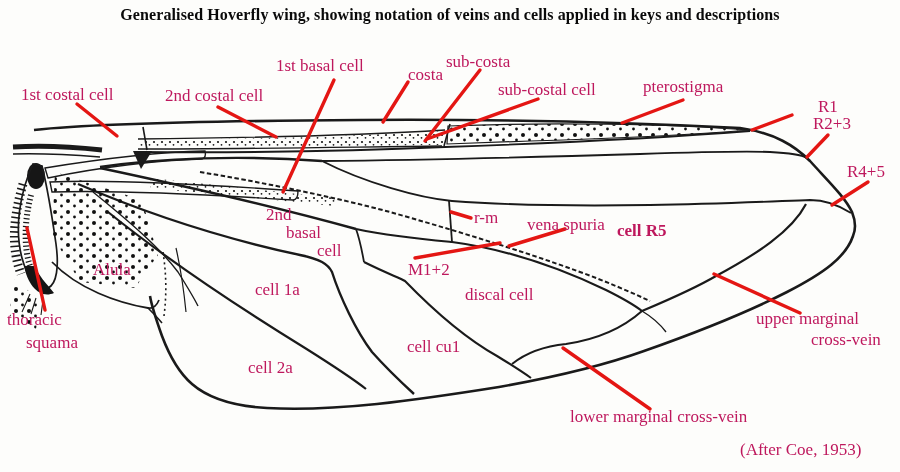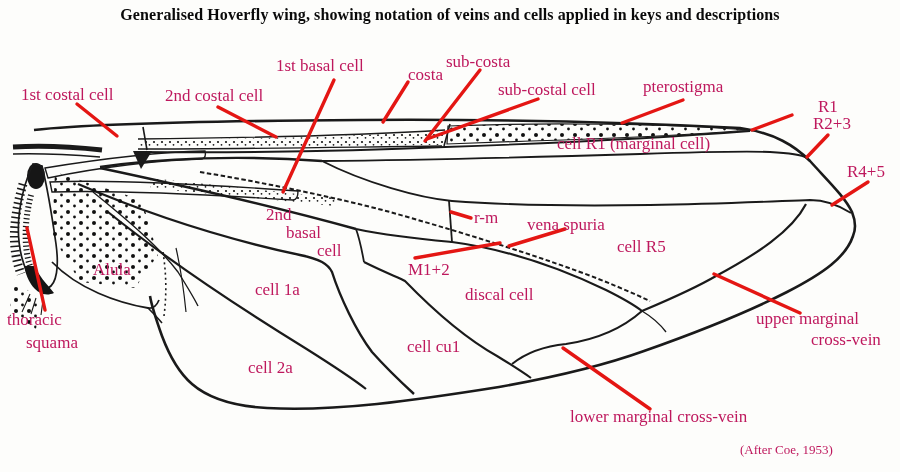--- a/index.html
+++ b/index.html
@@ -11,21 +11,21 @@
   #wing-svg { position:absolute; left:0; top:0; }
   .title {
     position:absolute; top:6px; left:0; width:100%;
     text-align:center; font-weight:bold; font-size:16px; color:#0a0a0a;
     letter-spacing:0.1px;
   }
   .lbl {
     position:absolute; font-size:17px; color:#be185d;
     white-space:nowrap; line-height:18px;
   }
-  .credit { font-size:13px; }
+  .credit { font-size:17px; }
   .vein { stroke:#1a1a1a; fill:none; }
   .leader { stroke:#e41613; stroke-width:3.4; stroke-linecap:round; }
 </style>
 </head>
 <body>
 
 <div id="stage" style="background: rgb(253, 253, 251);">
 
   <svg id="wing-svg" width="900" height="472" viewBox="0 0 900 472">
     <defs>
@@ -129,25 +129,24 @@
 
   <div class="lbl" style="left:21px;  top:86px;">1st costal cell</div>
   <div class="lbl" style="left:165px; top:87px;">2nd costal cell</div>
   <div class="lbl" style="left:276px; top:57px;">1st basal cell</div>
   <div class="lbl" style="left:395px; top:66px;margin-left:13px;">costa</div>
   <div class="lbl" style="left:446px; top:53px;">sub-costa</div>
   <div class="lbl" style="left:498px; top:81px;">sub-costal cell</div>
   <div class="lbl" style="left:643px; top:78px;">pterostigma</div>
   <div class="lbl" style="left:782px; top:98px;margin-left:36px;">R1</div>
   <div class="lbl" style="left:813px; top:115px;">R2+3</div>
-  <div class="lbl" style="left:557px; top:135px;">cell R1 (marginal cell)</div>
   <div class="lbl" style="left:847px; top:163px;">R4+5</div>
   <div class="lbl" style="left:474px; top:209px;">r-m</div>
   <div class="lbl" style="left:527px; top:216px;">vena spuria</div>
-  <div class="lbl" style="left:617px; top:238px;">cell R5</div>
+  <div class="lbl" style="left:617px; top:222px;font-weight:bold;">cell R5</div>
 
   <div class="lbl" style="left:266px; top:206px;">2nd</div>
   <div class="lbl" style="left:286px; top:224px;">basal</div>
   <div class="lbl" style="left:317px; top:242px;">cell</div>
 
   <div class="lbl" style="left:408px; top:261px;">M1+2</div>
   <div class="lbl" style="left:255px; top:281px;">cell 1a</div>
   <div class="lbl" style="left:465px; top:286px;">discal cell</div>
   <div class="lbl" style="left:93px;  top:261px;">Alula</div>
   <div class="lbl" style="left:391px; top:338px;margin-left:16px;">cell cu1</div>

